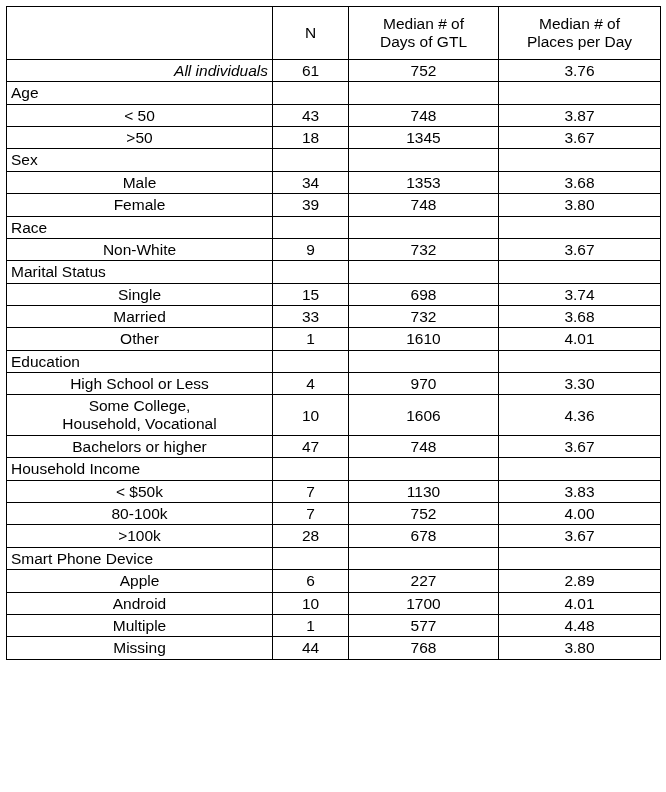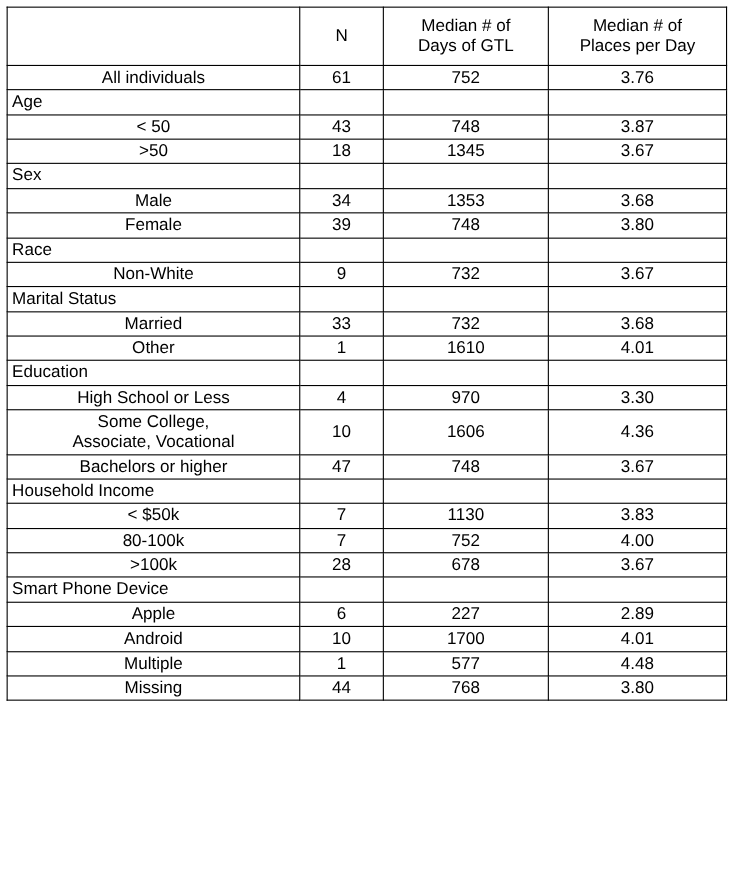--- a/index.html
+++ b/index.html
@@ -33,21 +33,22 @@
   col.c-label { width: 266px; }
   col.c-n     { width: 76px; }
   col.c-days  { width: 150px; }
   col.c-pl    { width: 162px; }
 
   thead td, thead th {
     text-align: center;
     height: 48px;
   }
   td.label {
-    text-align: center;
+    text-align: right;
+    font-style: italic;
   }
   td.group {
     text-align: left;
     padding-left: 6px;
   }
   td.sub {
     text-align: center;
     padding-left: 22px;
   }
   td.num {
@@ -141,20 +142,26 @@
           <td class="num">732</td>
           <td class="num">3.67</td>
         </tr>
         <tr>
           <td class="group">Marital Status</td>
           <td class="blank"></td>
           <td class="blank"></td>
           <td class="blank"></td>
         </tr>
         <tr>
+          <td class="sub">Single</td>
+          <td class="num">15</td>
+          <td class="num">698</td>
+          <td class="num">3.74</td>
+        </tr>
+        <tr>
           <td class="sub">Married</td>
           <td class="num">33</td>
           <td class="num">732</td>
           <td class="num">3.68</td>
         </tr>
         <tr>
           <td class="sub">Other</td>
           <td class="num">1</td>
           <td class="num">1610</td>
           <td class="num">4.01</td>
@@ -167,21 +174,21 @@
         </tr>
         <tr>
           <td class="sub">High School or Less</td>
           <td class="num">4</td>
           <td class="num">970</td>
           <td class="num">3.30</td>
         </tr>
         <tr>
           <td class="sub">
             <span class="two-line">Some College,</span>
-            <span class="two-line">Associate, Vocational</span>
+            <span class="two-line">Household, Vocational</span>
           </td>
           <td class="num">10</td>
           <td class="num">1606</td>
           <td class="num">4.36</td>
         </tr>
         <tr>
           <td class="sub">Bachelors or higher</td>
           <td class="num">47</td>
           <td class="num">748</td>
           <td class="num">3.67</td>

